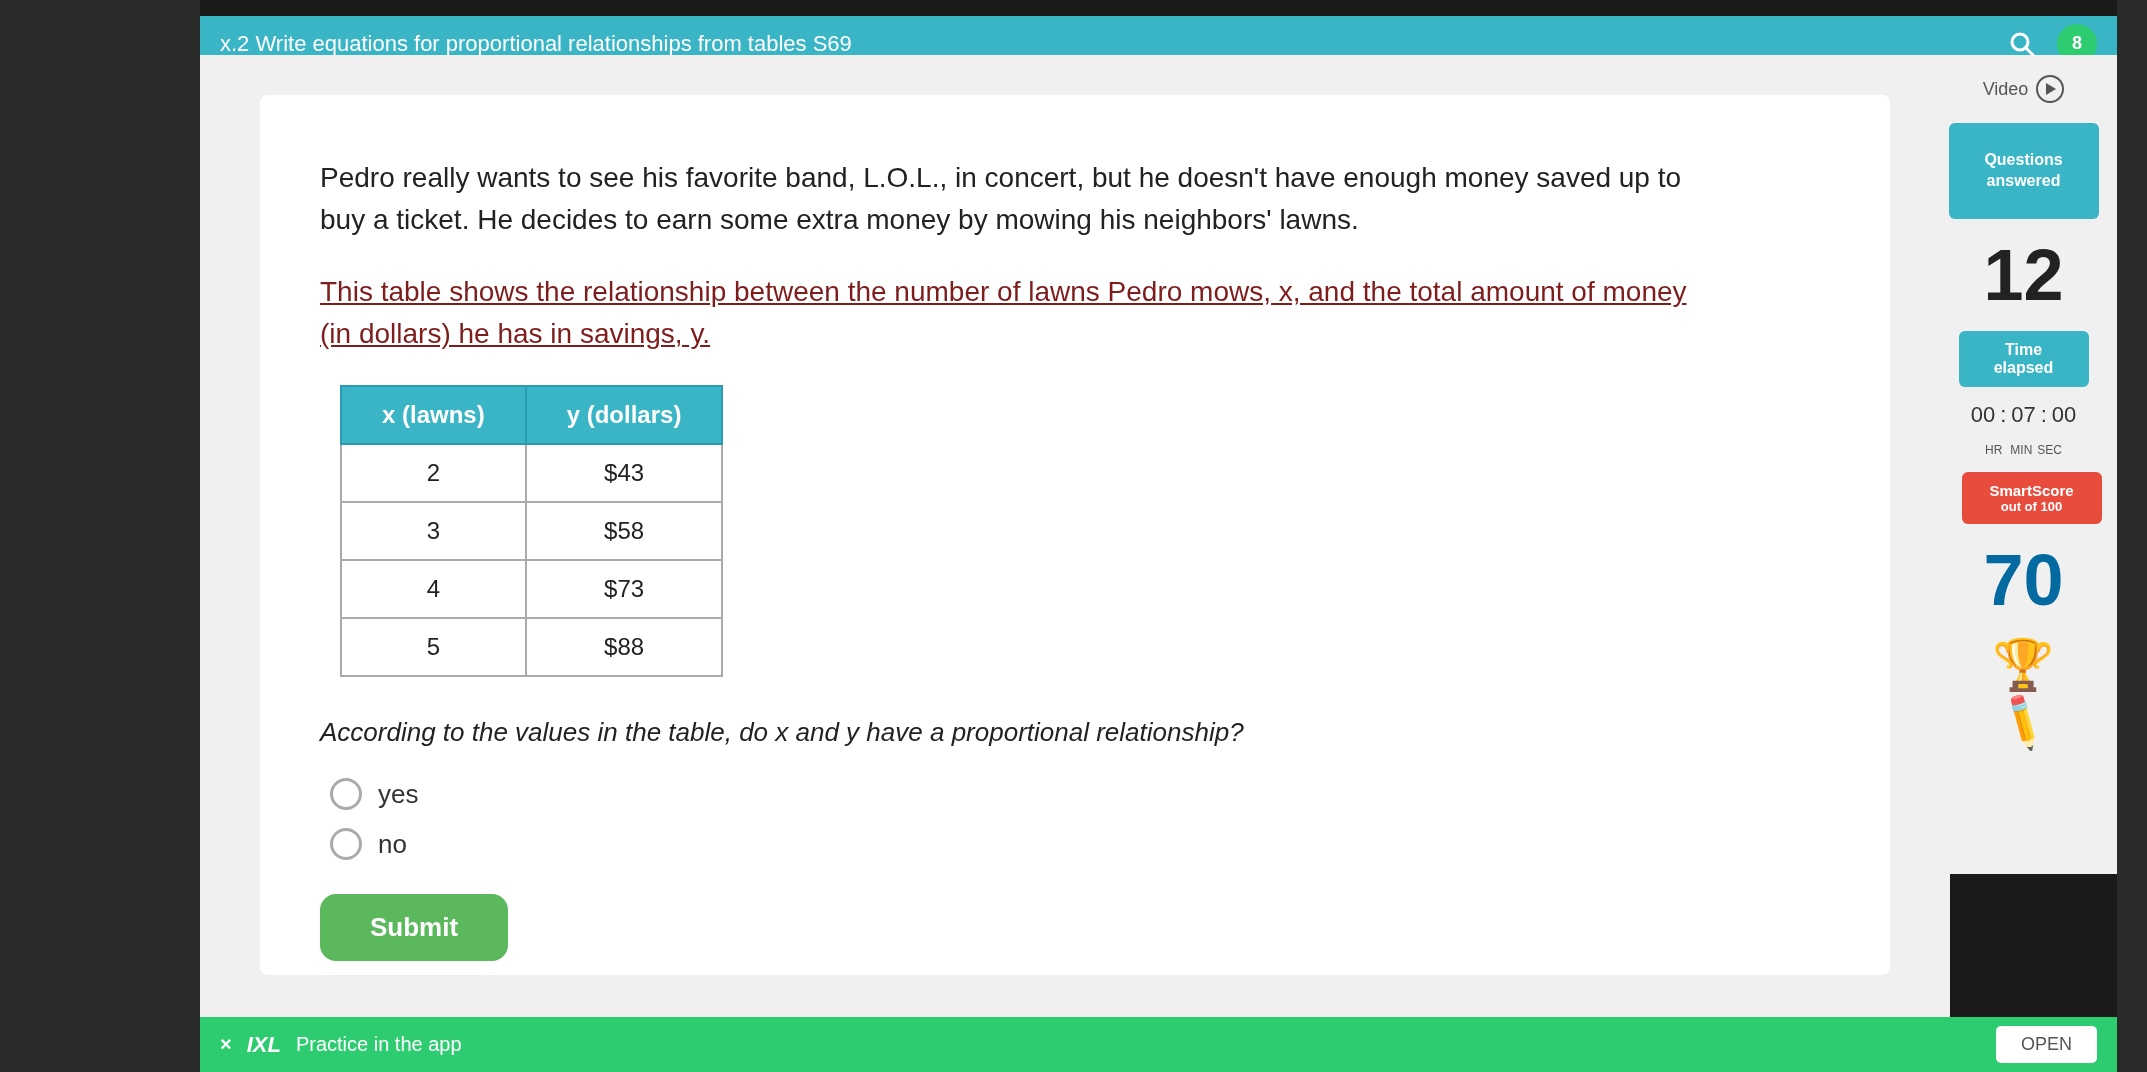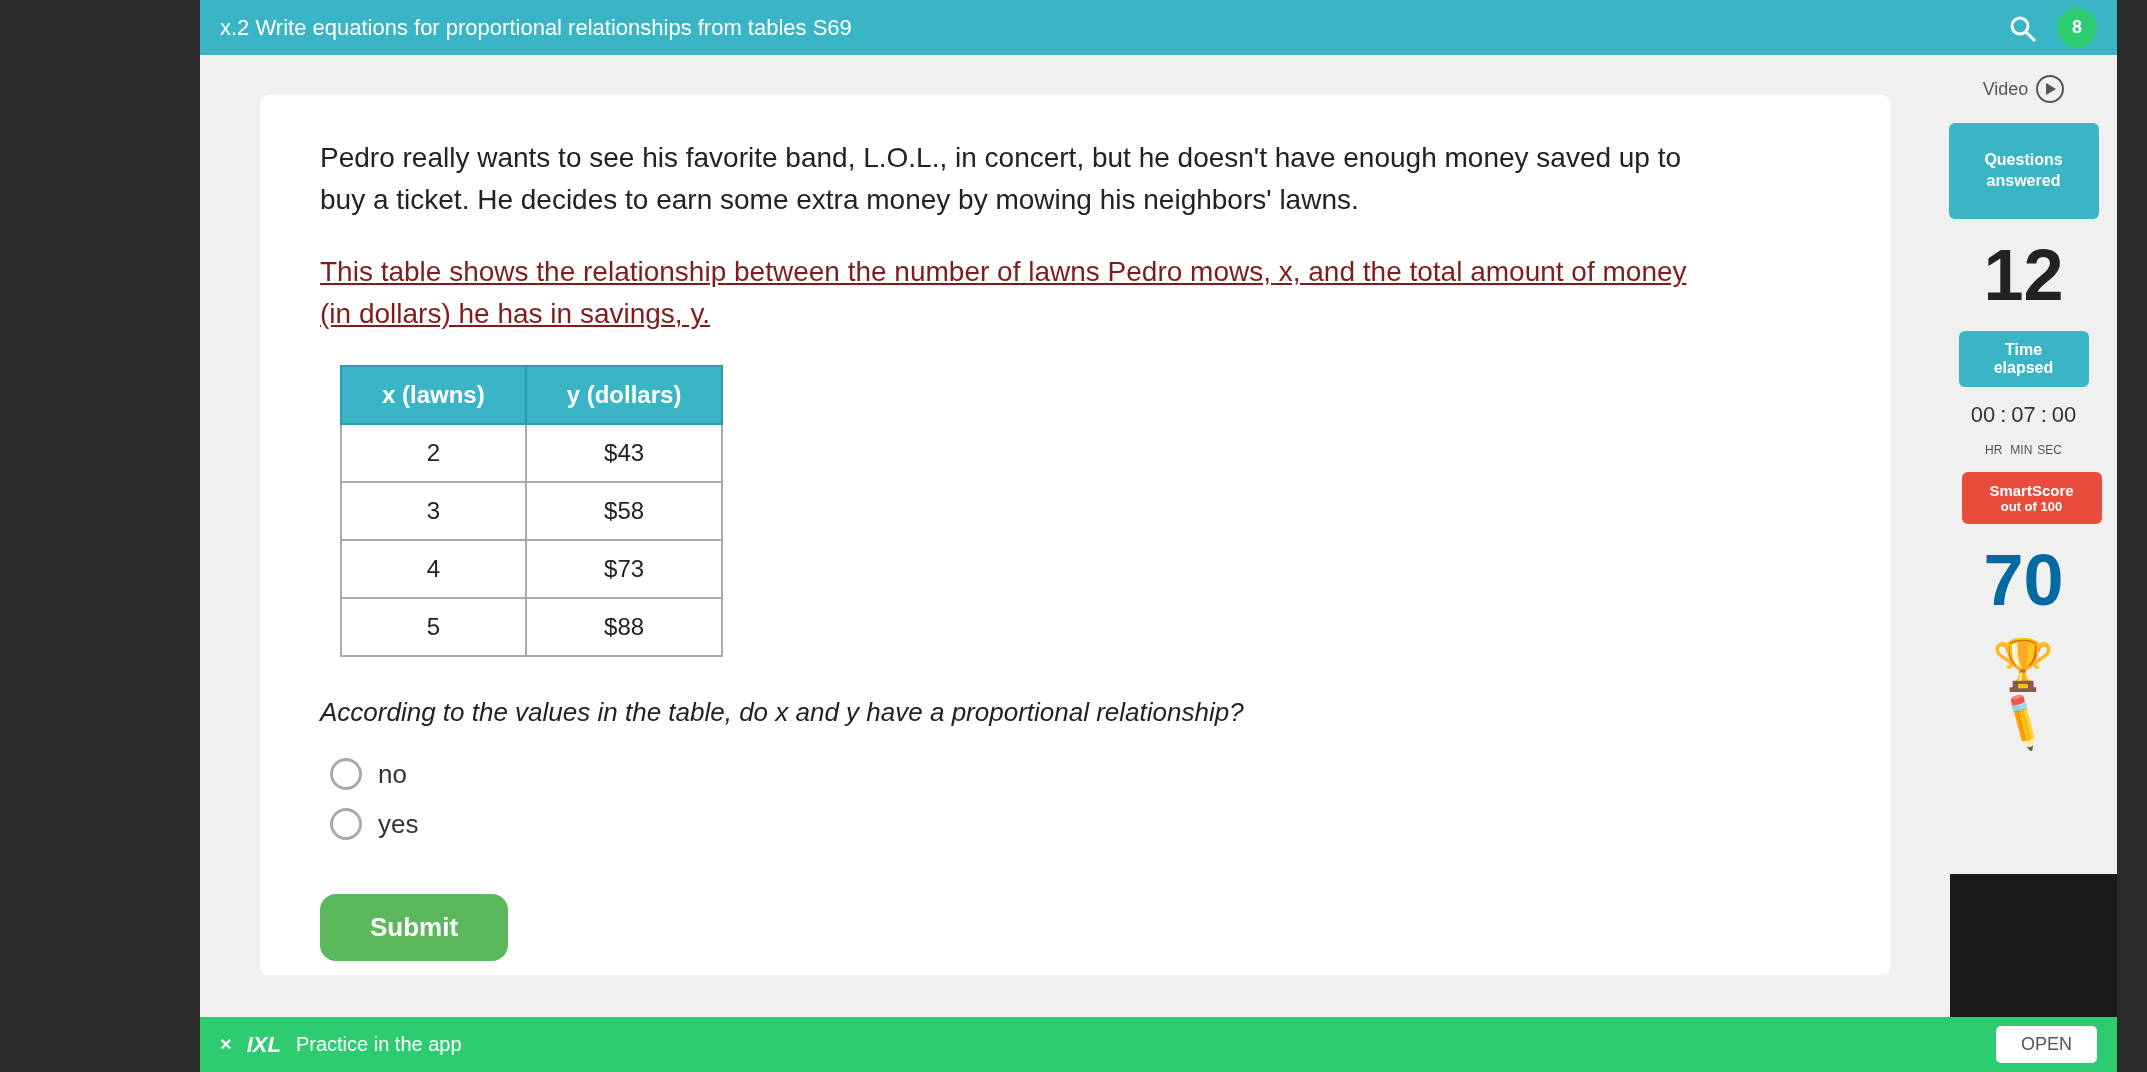--- a/index.html
+++ b/index.html
@@ -22,21 +22,21 @@
     .bg-dark-right {
       position: absolute;
       right: 0; top: 0;
       width: 30px; height: 1072px;
       background: #2a2a2a;
     }
 
     
     .top-bar {
       position: absolute;
-      top: 0; left: 200px;
+      top: 16px; left: 200px;
       width: 1917px; height: 55px;
       background: #3ab5c6;
       display: flex;
       align-items: center;
       padding: 0 20px;
     }
     .top-bar-title {
       color: #fff;
       font-size: 22px;
       font-weight: normal;
@@ -70,21 +70,21 @@
       width: 1750px;
       height: 1017px;
       background: #f0f0f0;
       padding: 40px 60px;
     }
 
     
     .content-card {
       background: #ffffff;
       border-radius: 8px;
-      padding: 42px 60px;
+      padding: 62px 60px;
       min-height: 880px;
       position: relative;
     }
 
     .problem-text {
       font-size: 28px;
       line-height: 1.5;
       color: #222;
       margin-bottom: 30px;
       max-width: 1400px;
@@ -381,25 +381,25 @@
             <td>$88</td>
           </tr>
         </tbody>
     </table>
 
     <p class="question-text">According to the values in the table, do x and y have a proportional relationship?</p>
 
     <div class="radio-group">
       <label class="radio-option">
         <div class="radio-circle"></div>
-        <span class="radio-label">no</span>
+        <span class="radio-label">yes</span>
       </label>
       <label class="radio-option">
         <div class="radio-circle"></div>
-        <span class="radio-label">yes</span>
+        <span class="radio-label">no</span>
       </label>
     </div>
 
     <button class="submit-btn">Submit</button>
 
   </div>
 </div>
 
 <div class="right-sidebar">
 

